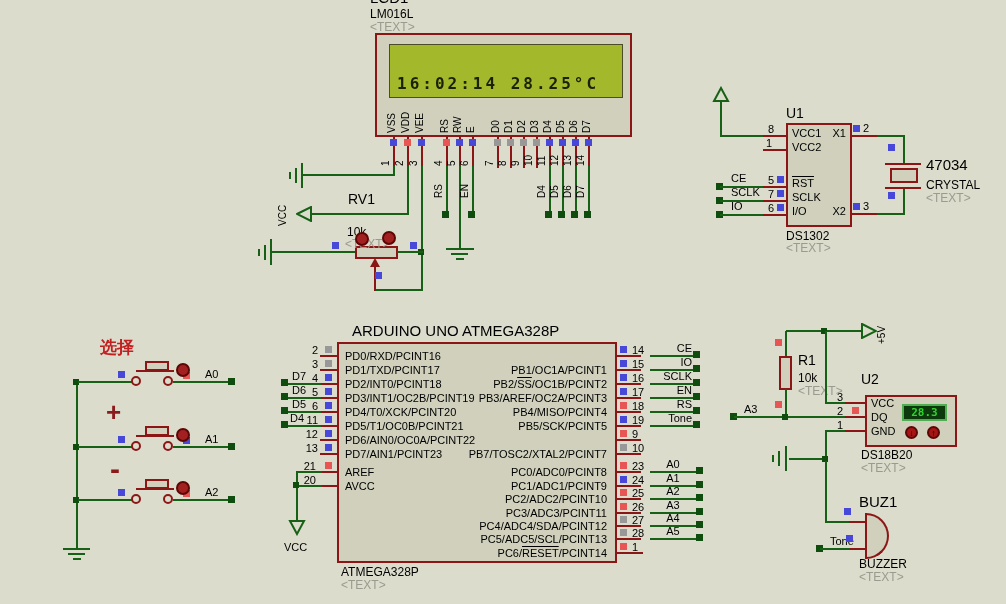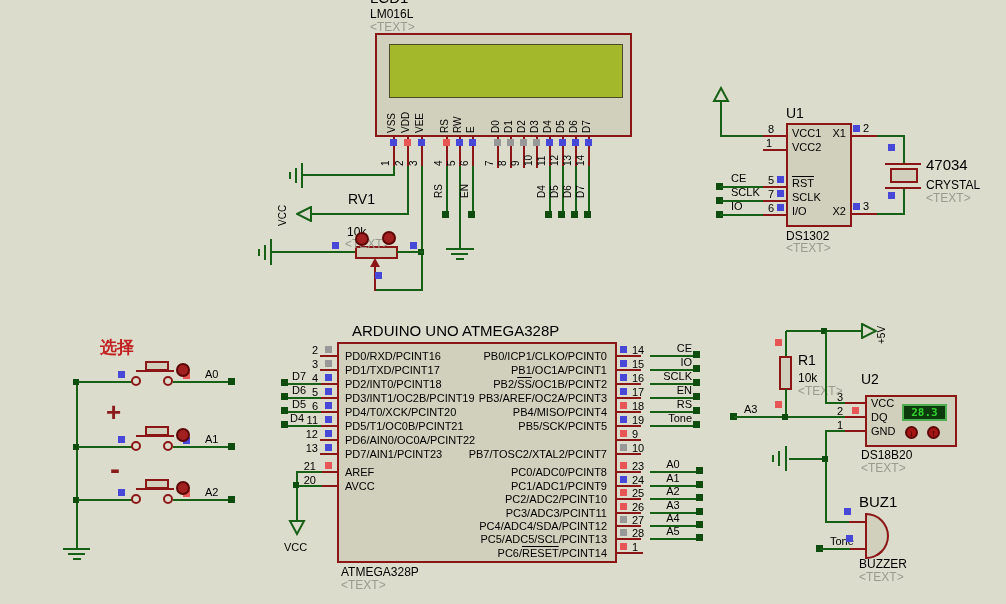--- a/index.html
+++ b/index.html
@@ -31,20 +31,21 @@
 </head>
 <body>
 
 <div id="cv">
 
   <div class="lb" style="left:370px;top:-11px;font-size:15px">LCD1</div>
   <div class="lb" style="left:370px;top:8px;font-size:12px">LM016L</div>
   <div class="lb gy" style="left:370px;top:21px;font-size:12px">&lt;TEXT&gt;</div>
   <div class="bx" style="left:375px;top:33px;width:257px;height:104px"></div>
   <div style="position:absolute;left:389px;top:44px;width:234px;height:54px;background:#a4b82c;border:1px solid #4c4c28"></div>
+  <div class="ld" style="left:397px;top:74px">16:02:14 28.25°C</div>
 
   <div class="vt" style="left:387px;top:93px;height:40px">VSS</div>
   <div class="vt" style="left:401px;top:93px;height:40px">VDD</div>
   <div class="vt" style="left:415px;top:93px;height:40px">VEE</div>
   <div class="vt" style="left:440px;top:93px;height:40px">RS</div>
   <div class="vt" style="left:453px;top:93px;height:40px">RW</div>
   <div class="vt" style="left:466px;top:93px;height:40px">E</div>
   <div class="vt" style="left:491px;top:93px;height:40px">D0</div>
   <div class="vt" style="left:504px;top:93px;height:40px">D1</div>
   <div class="vt" style="left:517px;top:93px;height:40px">D2</div>
@@ -281,21 +282,20 @@
       <polygon points="2,1 16,1 9,14" fill="none" stroke="#176117" stroke-width="2"></polygon>
     </svg>
   <div class="lb" style="left:284px;top:541px">VCC</div>
 
   <div class="p" style="left:617px;top:355px;width:24px;height:2px"></div>
   <div class="m mb" style="left:620px;top:346px"></div>
   <div class="lb" style="left:632px;top:344px">14</div>
   <div class="w" style="left:650px;top:355px;width:47px;height:2px"></div>
   <div class="t" style="left:693px;top:351px"></div>
   <div class="lb rt" style="left:640px;top:342px;width:52px">CE</div>
-  <div class="lb rt" style="left:405px;top:350px;width:202px">PB0/ICP1/CLKO/PCINT0</div>
   <div class="p" style="left:617px;top:369px;width:24px;height:2px"></div>
   <div class="m mb" style="left:620px;top:360px"></div>
   <div class="lb" style="left:632px;top:358px">15</div>
   <div class="w" style="left:650px;top:369px;width:47px;height:2px"></div>
   <div class="t" style="left:693px;top:365px"></div>
   <div class="lb rt" style="left:640px;top:356px;width:52px">IO</div>
   <div class="lb rt" style="left:405px;top:364px;width:202px">PB1/OC1A/PCINT1</div>
   <div class="p" style="left:617px;top:383px;width:24px;height:2px"></div>
   <div class="m mb" style="left:620px;top:374px"></div>
   <div class="lb" style="left:632px;top:372px">16</div>

